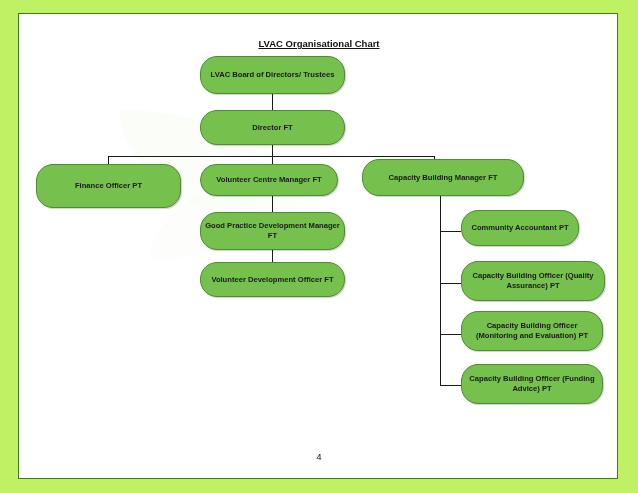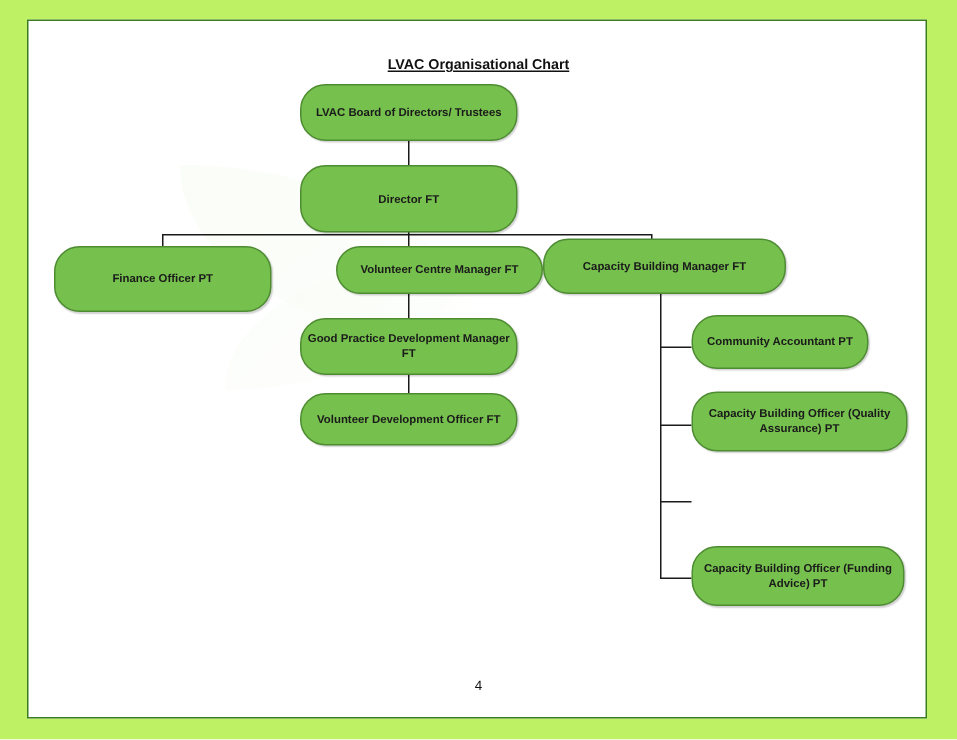--- a/index.html
+++ b/index.html
@@ -128,29 +128,29 @@
   <div class="connector v" style="left:440px; top:196px; height:190px;"></div>
   <div class="connector h" style="left:440px; top:231px; width:21px;"></div>
   <div class="connector h" style="left:440px; top:283px; width:21px;"></div>
   <div class="connector h" style="left:440px; top:334px; width:21px;"></div>
   <div class="connector h" style="left:440px; top:385px; width:21px;"></div>
 
   <div class="node" style="left:200px; top:56px; width:145px; height:38px;">
     <span>LVAC Board of Directors/ Trustees</span>
   </div>
 
-  <div class="node" style="left:200px; top:110px; width:145px; height:45px;">
+  <div class="node" style="left:200px; top:110px; width:145px; height:35px;">
     <span>Director FT</span>
   </div>
 
   <div class="node" style="left:36px; top:164px; width:145px; height:44px;">
     <span>Finance Officer PT</span>
   </div>
 
-  <div class="node" style="left:200px; top:164px; width:138px; height:32px;margin-left:24px;">
+  <div class="node" style="left:200px; top:164px; width:138px; height:32px;">
     <span>Volunteer Centre Manager FT</span>
   </div>
 
   <div class="node" style="left:362px; top:159px; width:162px; height:37px;">
     <span>Capacity Building Manager FT</span>
   </div>
 
   <div class="node" style="left:200px; top:212px; width:145px; height:38px;">
     <span>Good Practice Development Manager FT</span>
   </div>
@@ -160,20 +160,23 @@
   </div>
 
   <div class="node" style="left:461px; top:210px; width:118px; height:36px;">
     <span>Community Accountant PT</span>
   </div>
 
   <div class="node" style="left:461px; top:261px; width:144px; height:40px;">
     <span>Capacity Building Officer (Quality Assurance) PT</span>
   </div>
 
+  <div class="node" style="left:461px; top:311px; width:142px; height:40px;">
+    <span>Capacity Building Officer (Monitoring and Evaluation) PT</span>
+  </div>
 
   <div class="node" style="left:461px; top:364px; width:142px; height:40px;text-align:center;">
     <span>Capacity Building Officer (Funding Advice) PT</span>
   </div>
 
   <div id="page-number">4</div>
 
 </div>
 
 </body></html>

